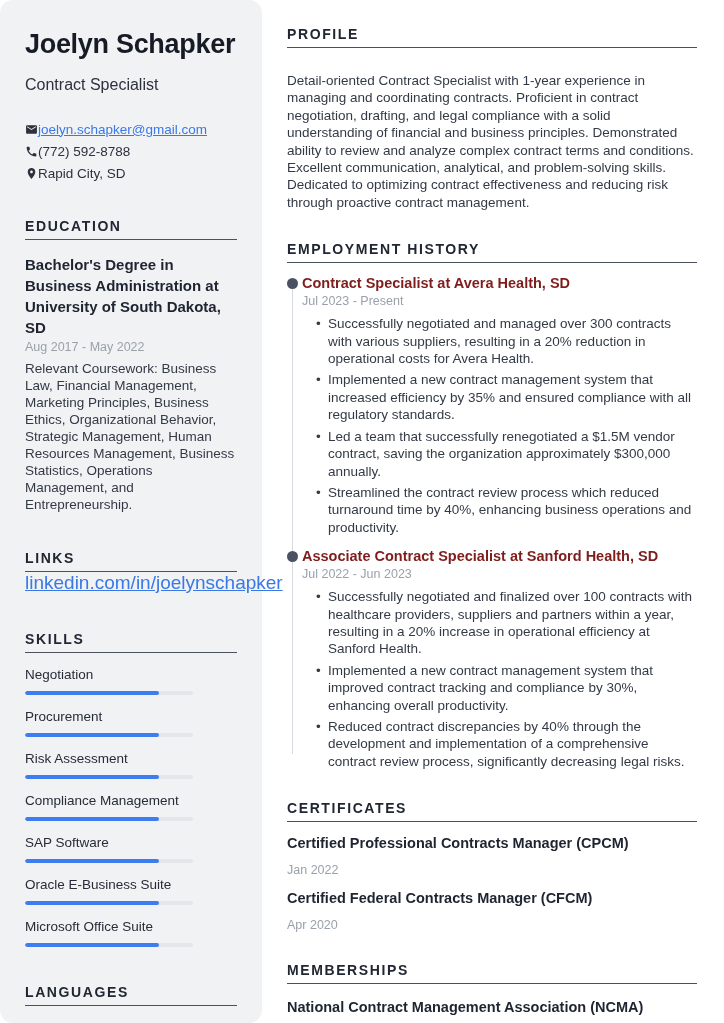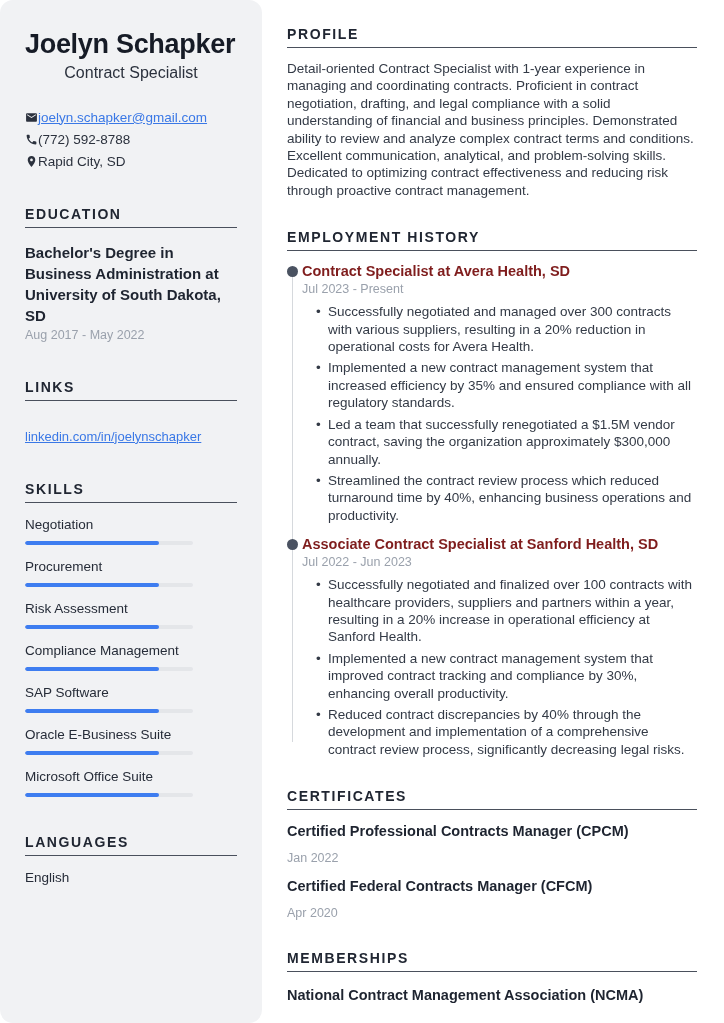--- a/index.html
+++ b/index.html
@@ -3,46 +3,46 @@
 <meta charset="utf-8">
 <style>
   * { margin:0; padding:0; box-sizing:border-box; }
   html,body { width:724px; height:1023px; background:#ffffff; }
   body { font-family:"Liberation Sans", sans-serif; color:#333a46; overflow:hidden; }
   .page { display:flex; width:724px; height:1023px; }
 
   
   .sidebar { width:262px; flex-shrink:0; background:#f1f2f4; padding:30px 25px 20px 25px;border-radius:13px; }
   .name { font-size:27px; font-weight:700; color:#161b26; letter-spacing:-0.3px; line-height:1.1; }
-  .subtitle { font-size:16px; color:#2b313d; margin-top:4px;text-align:center; }
+  .subtitle { font-size:16px; color:#2b313d; margin-top:16px; }
   .contact { margin-top:28px; }
   .contact-row { display:flex; align-items:center; margin-bottom:7px; font-size:13.5px; color:#2b313d; }
   .contact-row svg { width:13px; height:13px; fill:#2b313d; flex-shrink:0; }
   a.link { color:var(--link,#3a78e6); text-decoration:underline; }
 
   .sec-h { font-size:14px; font-weight:700; letter-spacing:1.6px; color:#202632;
            border-bottom:1px solid #4a505c; padding-bottom:5px; }
   .sidebar .sec-h { margin-top:37px; }
 
   .edu-title { font-size:15px; font-weight:700; color:#1e2430; line-height:1.4; margin-top:14px; }
   .edu-date { font-size:12.5px; color:#9aa1ac; margin-top:2px; }
   .edu-desc { font-size:13.5px; line-height:17px; color:#333a46; margin-top:6px; }
 
-  .links-body { margin-top:28px; font-size:13px; }
+  .links-body { margin-top:0; font-size:19px; }
 
   .skill { margin-top:14px; }
   .skill-label { font-size:13.5px; color:#262c38; }
   .bar { width:168px; height:4px; background:#e4e6e9; border-radius:2px; margin-top:9px; overflow:hidden; }
   .bar-fill { height:100%; background:var(--accent,#3e7df0); border-radius:2px; }
 
   
   .main { flex:1; padding:26px 27px 20px 25px; }
   .main .sec-h { margin-top:0; }
   .main .sec-h.gap { margin-top:30px; }
-  .profile-text { margin-top:12px; font-size:13.5px; line-height:17.4px; color:#333a46; }
+  .profile-text { margin-top:24px; font-size:13.5px; line-height:17.4px; color:#333a46; }
 
   .timeline { position:relative; margin-top:12px; }
   .timeline::before { content:""; position:absolute; left:5px; top:8px; bottom:16px; width:1px; background:#d6d9dd; }
   .job { position:relative; padding-left:15px; margin-bottom:12px; }
   .job-dot { position:absolute; left:0; top:3px; width:11px; height:11px; border-radius:50%; background:#4a5261; }
   .job-title { font-size:14.5px; font-weight:700; color:#7f1d1d; }
   .job-date { font-size:12.5px; color:#9aa1ac; margin:3px 0 7px; }
   .job ul { list-style:none; padding-left:26px; }
   .job li { position:relative; font-size:13.5px; line-height:17.4px; color:#333a46; margin-bottom:4px; }
   .job li::before { content:"\2022"; position:absolute; left:-12px; color:#333a46; }
@@ -79,20 +79,21 @@
         <svg viewBox="0 0 24 24">
             <path d="M12 2C8.13 2 5 5.13 5 9c0 5.25 7 13 7 13s7-7.75 7-13c0-3.87-3.13-7-7-7zm0 9.5c-1.38 0-2.5-1.12-2.5-2.5s1.12-2.5 2.5-2.5 2.5 1.12 2.5 2.5-1.12 2.5-2.5 2.5z"></path>
           </svg>
         <span>Rapid City, SD</span>
       </div>
     </div>
 
     <div class="sec-h">EDUCATION</div>
     <div class="edu-title">Bachelor's Degree in Business Administration at University of South Dakota, SD</div>
     <div class="edu-date">Aug 2017 - May 2022</div>
+    <div class="edu-desc">Relevant Coursework: Business Law, Financial Management, Marketing Principles, Business Ethics, Organizational Behavior, Strategic Management, Human Resources Management, Business Statistics, Operations Management, and Entrepreneurship.</div>
 
     <div class="sec-h">LINKS</div>
     <div class="links-body">
       <a class="link" href="#">linkedin.com/in/joelynschapker</a>
     </div>
 
     <div class="sec-h">SKILLS</div>
     <div>
       <div class="skill">
         <div class="skill-label">Negotiation</div>

